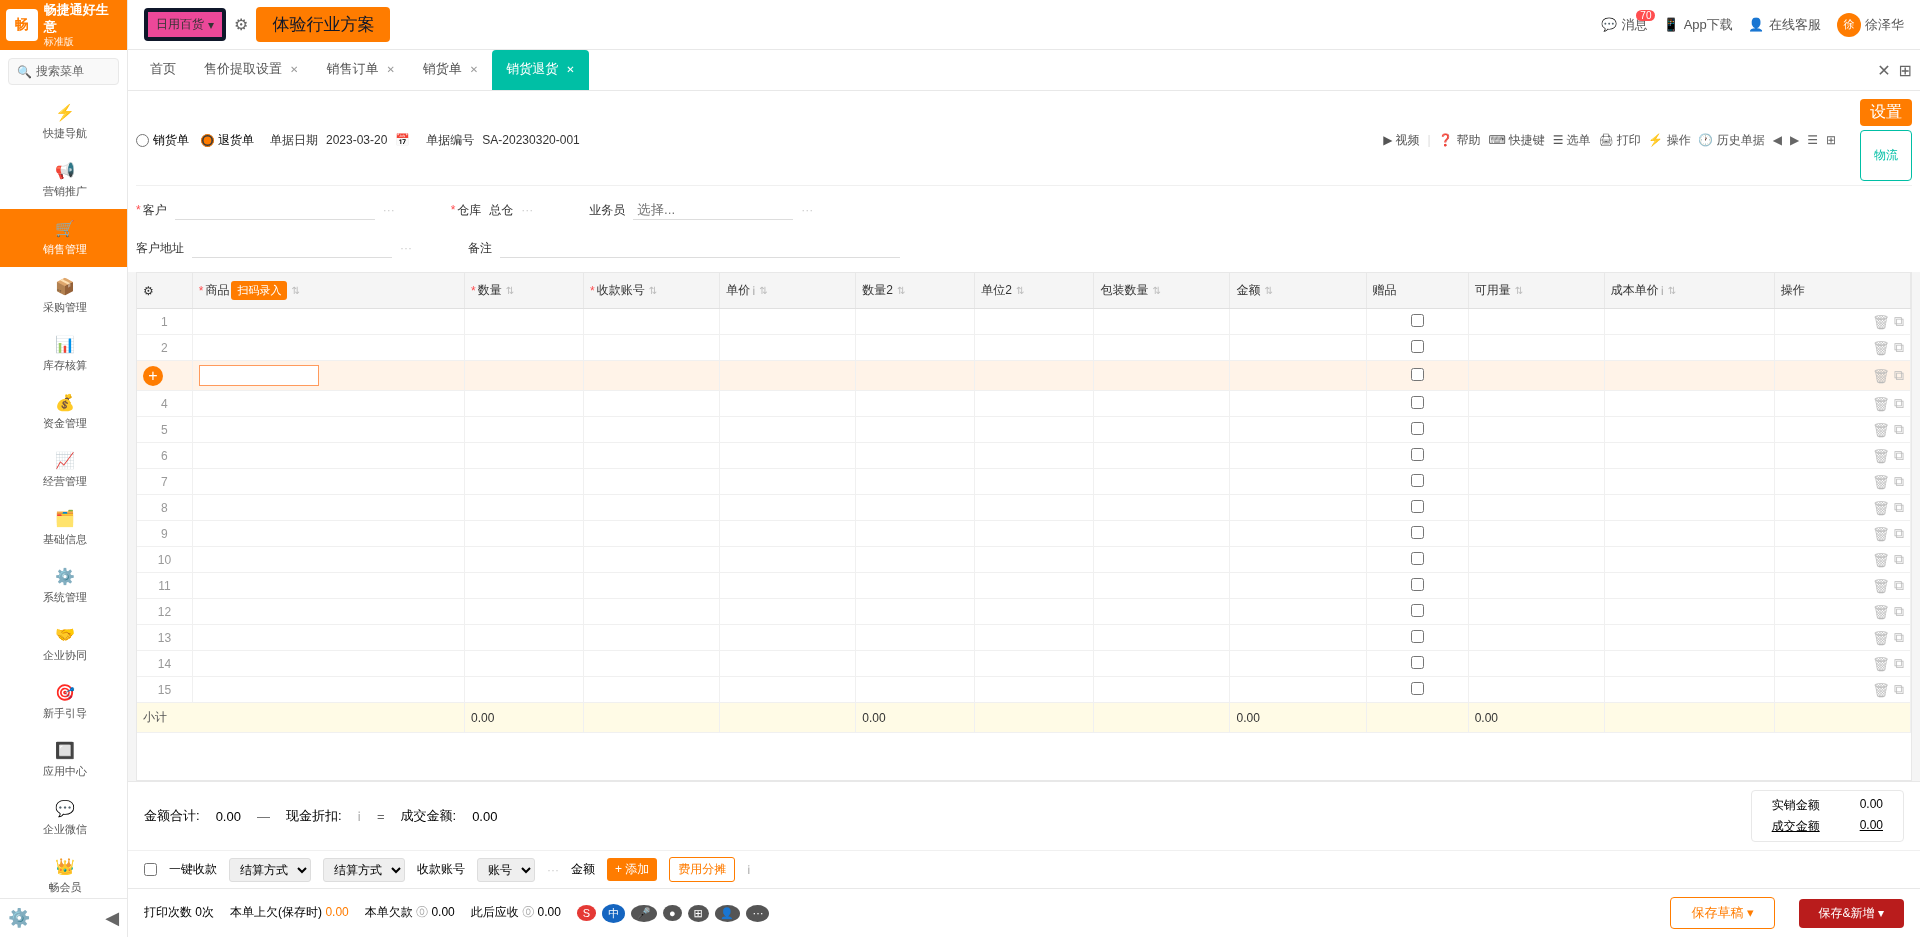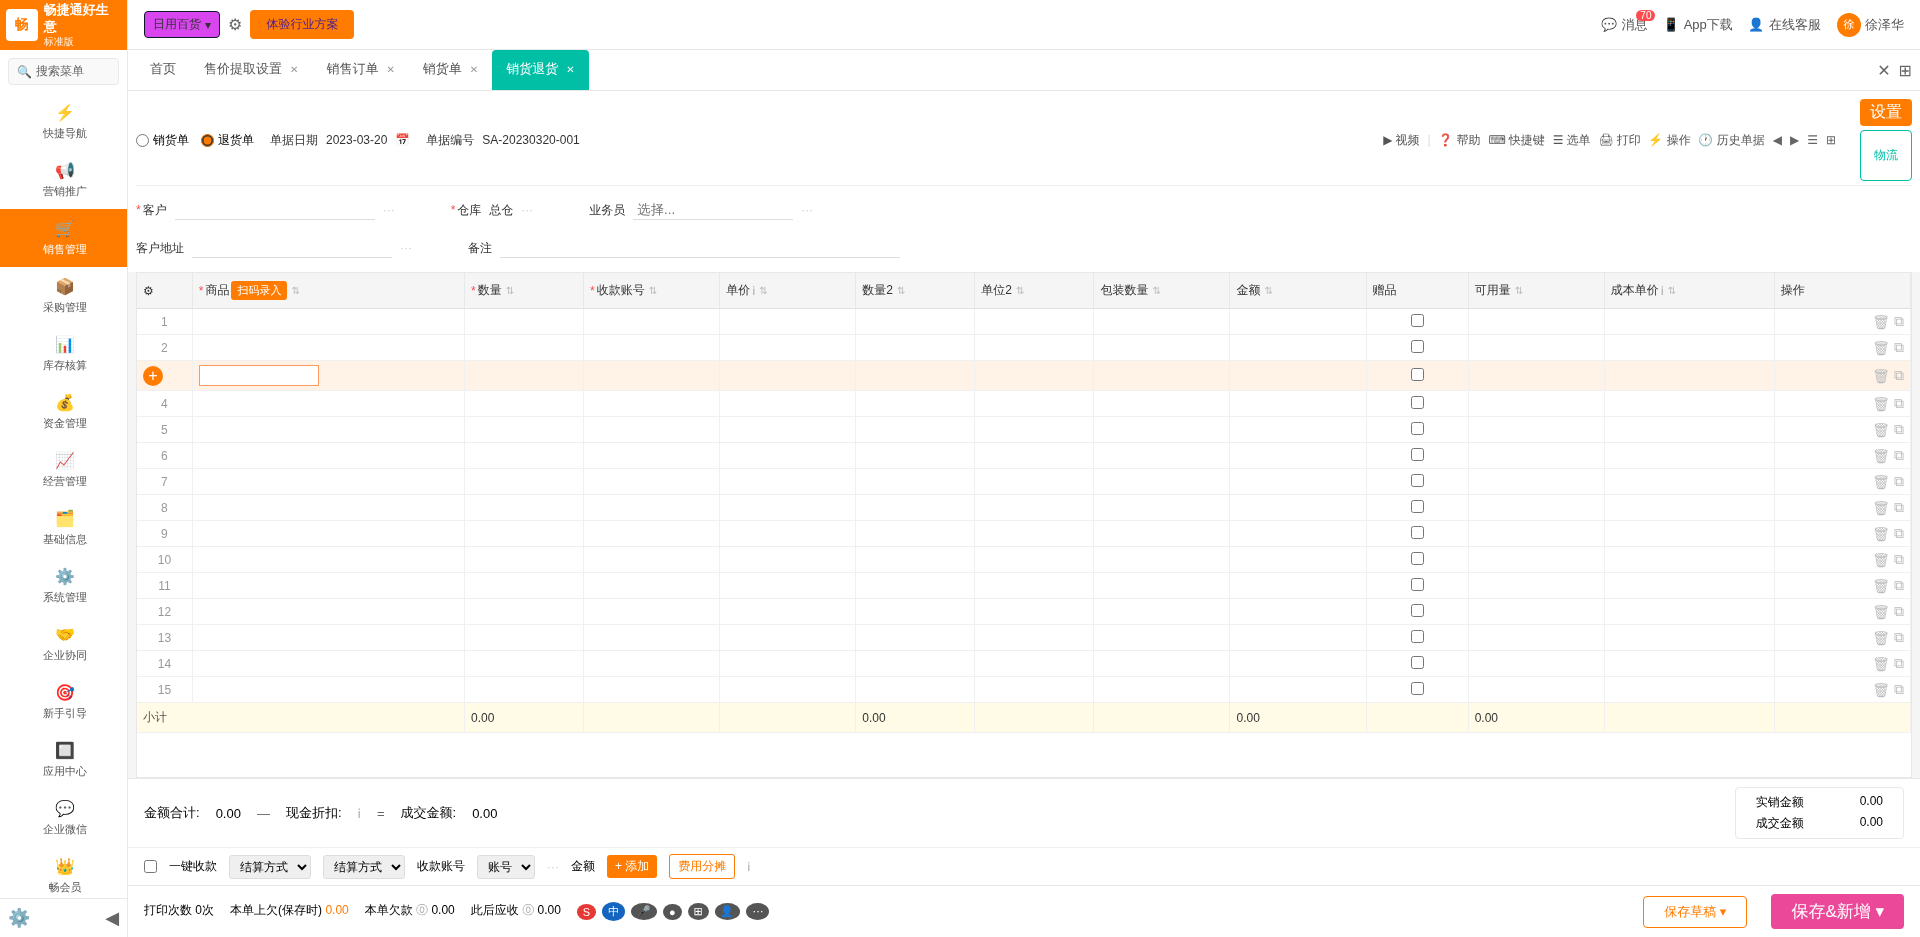--- a/index.html
+++ b/index.html
@@ -19,23 +19,23 @@
     .sidebar-item.active { background: #ff7c00; color: #fff; border-left-color: #ff7c00; }
     .sidebar-item .nav-icon { font-size: 16px; }
     .sidebar-bottom { padding: 8px; display: flex; align-items: center; justify-content: space-between; border-top: 1px solid #e8e8e8; }
 
     
     .main { flex: 1; display: flex; flex-direction: column; height: 937px; overflow: hidden; }
 
     
     .topbar { height: 50px; background: #fff; display: flex; align-items: center; justify-content: space-between; padding: 0 16px; border-bottom: 1px solid #e8e8e8; flex-shrink: 0; }
     .topbar-left { display: flex; align-items: center; gap: 8px; }
-    .topbar-select { border: 1px solid #0f172a; border-radius: 4px; padding: 4px 8px; font-size: 12px; background: #d946ef; color: #333; display: flex; align-items: center; gap: 4px; cursor: pointer; }
+    .topbar-select { border: 4px solid #0f172a; border-radius: 4px; padding: 4px 8px; font-size: 12px; background: #ec4899; color: #333; display: flex; align-items: center; gap: 4px; cursor: pointer; }
     .topbar-gear { color: #666; cursor: pointer; font-size: 16px; }
-    .topbar-btn { background: #ff7c00; color: #4c1d95; border: none; border-radius: 4px; padding: 6px 16px; cursor: pointer; font-size: 12px; }
+    .topbar-btn { background: #ff7c00; color: #0f172a; border: none; border-radius: 4px; padding: 6px 16px; cursor: pointer; font-size: 17px; }
     .topbar-right { display: flex; align-items: center; gap: 16px; color: #555; font-size: 13px; }
     .topbar-badge { position: relative; }
     .topbar-badge .badge { position: absolute; top: -6px; right: -8px; background: #ff4d4f; color: #fff; border-radius: 10px; font-size: 10px; padding: 0 4px; min-width: 16px; text-align: center; }
     .topbar-right-item { display: flex; align-items: center; gap: 4px; cursor: pointer; }
     .avatar { width: 24px; height: 24px; border-radius: 50%; background: #ff7c00; color: #fff; display: flex; align-items: center; justify-content: center; font-size: 11px; }
 
     
     .tabs { background: #fff; border-bottom: 1px solid #e8e8e8; display: flex; align-items: center; padding: 0 8px; flex-shrink: 0; }
     .tab { padding: 10px 14px; cursor: pointer; color: #555; font-size: 13px; display: flex; align-items: center; gap: 4px; border-bottom: 2px solid transparent; }
     .tab.active { color: #fff; background: #00bfa5; border-radius: 4px 4px 0 0; border-bottom: 2px solid #00bfa5; }
@@ -84,21 +84,21 @@
     .payment-checkbox { accent-color: #ff7c00; }
     .payment-select { border: 1px solid #ddd; border-radius: 3px; padding: 3px 6px; font-size: 12px; }
     .add-btn { background: #ff7c00; color: #fff; border: none; border-radius: 3px; padding: 3px 8px; cursor: pointer; font-size: 12px; }
     .fee-split-btn { background: #fff; border: 1px solid #ff7c00; color: #ff7c00; border-radius: 3px; padding: 3px 8px; cursor: pointer; font-size: 12px; }
 
     
     .bottom-bar { background: #fff; padding: 8px 16px; display: flex; align-items: center; gap: 16px; border-top: 1px solid #e8e8e8; flex-shrink: 0; font-size: 12px; }
     .bottom-info { display: flex; gap: 16px; }
     .bottom-actions { margin-left: auto; display: flex; gap: 24px; align-items: center; }
     .save-draft-btn { background: #fff; border: 1px solid #ff7c00; color: #ff7c00; border-radius: 4px; padding: 6px 20px; cursor: pointer; font-size: 13px; }
-    .save-new-btn { background: #ec4899; color: #fff; border: none; border-radius: 4px; padding: 6px 20px; cursor: pointer; font-size: 17px; }
+    .save-new-btn { background: #b91c1c; color: #fff; border: none; border-radius: 4px; padding: 6px 20px; cursor: pointer; font-size: 12px; }
 
     .th-wrap { display: flex; align-items: center; gap: 2px; }
     .add-row-btn { background: #ff7c00; color: #fff; border: none; border-radius: 50%; width: 20px; height: 20px; cursor: pointer; font-size: 16px; display: flex; align-items: center; justify-content: center; line-height: 1; }
 
     .content-area { flex: 1; display: flex; flex-direction: column; overflow: hidden; position: relative; }
     
     .form-wrapper { background: #fff; padding: 0 8px; }
   </style>
 </head>
 <body>
@@ -752,21 +752,21 @@
       <span style="color:#aaa;">ℹ</span>
       <span class="eq-icon">=</span>
       <span>成交金额:</span>
       <span>0.00</span>
 
       <div style="margin-left:auto; background:#fff; border:1px solid #e8e8e8; padding:6px 20px; border-radius:4px; font-size:12px;">
         <div style="display:flex; justify-content:space-between; gap:40px; margin-bottom:4px;">
           <span>实销金额</span>
           <span>0.00</span>
         </div>
-        <div style="display:flex; justify-content:space-between; gap:56px;">
+        <div style="display:flex; justify-content:space-between; gap:40px;text-decoration:underline;">
           <span>成交金额</span>
           <span>0.00</span>
         </div>
       </div>
     </div>
 
     <div class="payment-row">
       <input type="checkbox" class="payment-checkbox" style="">
       <span>一键收款</span>
       <select class="payment-select">

